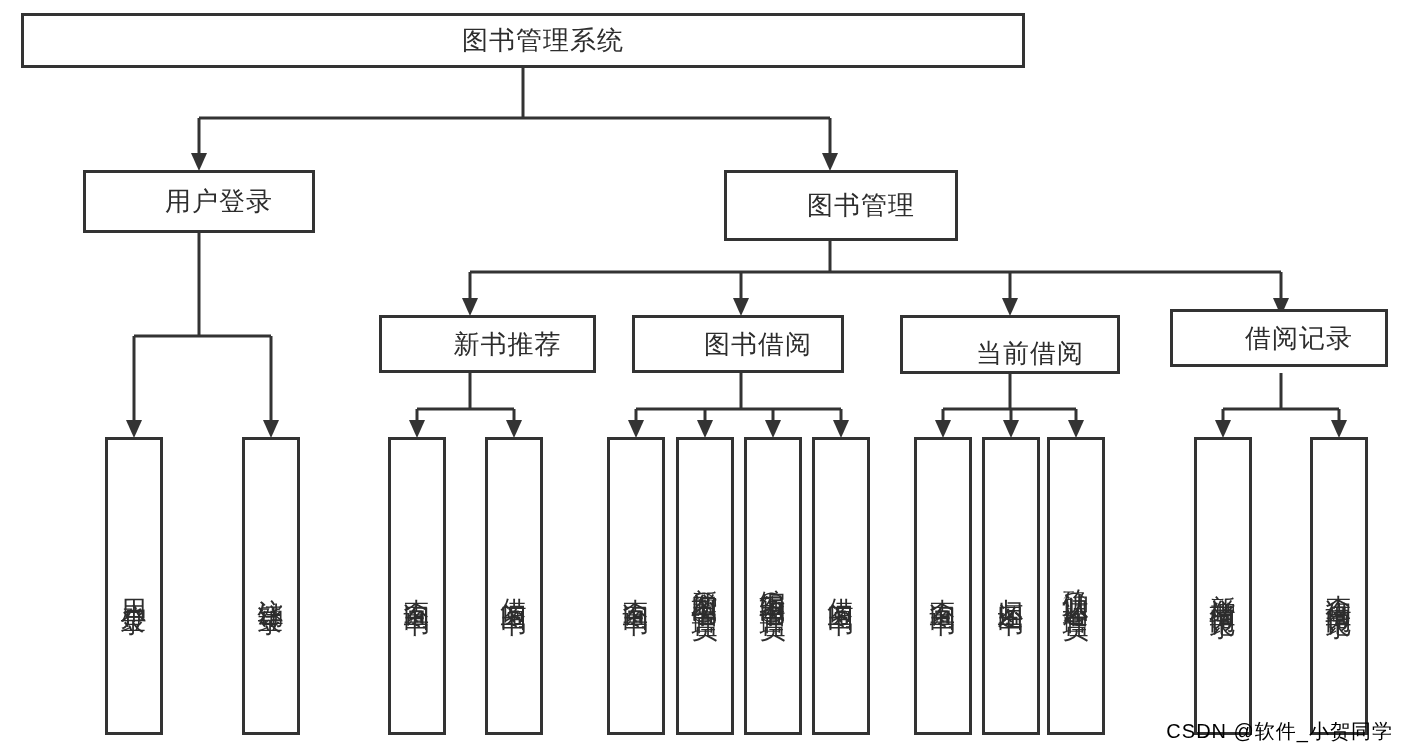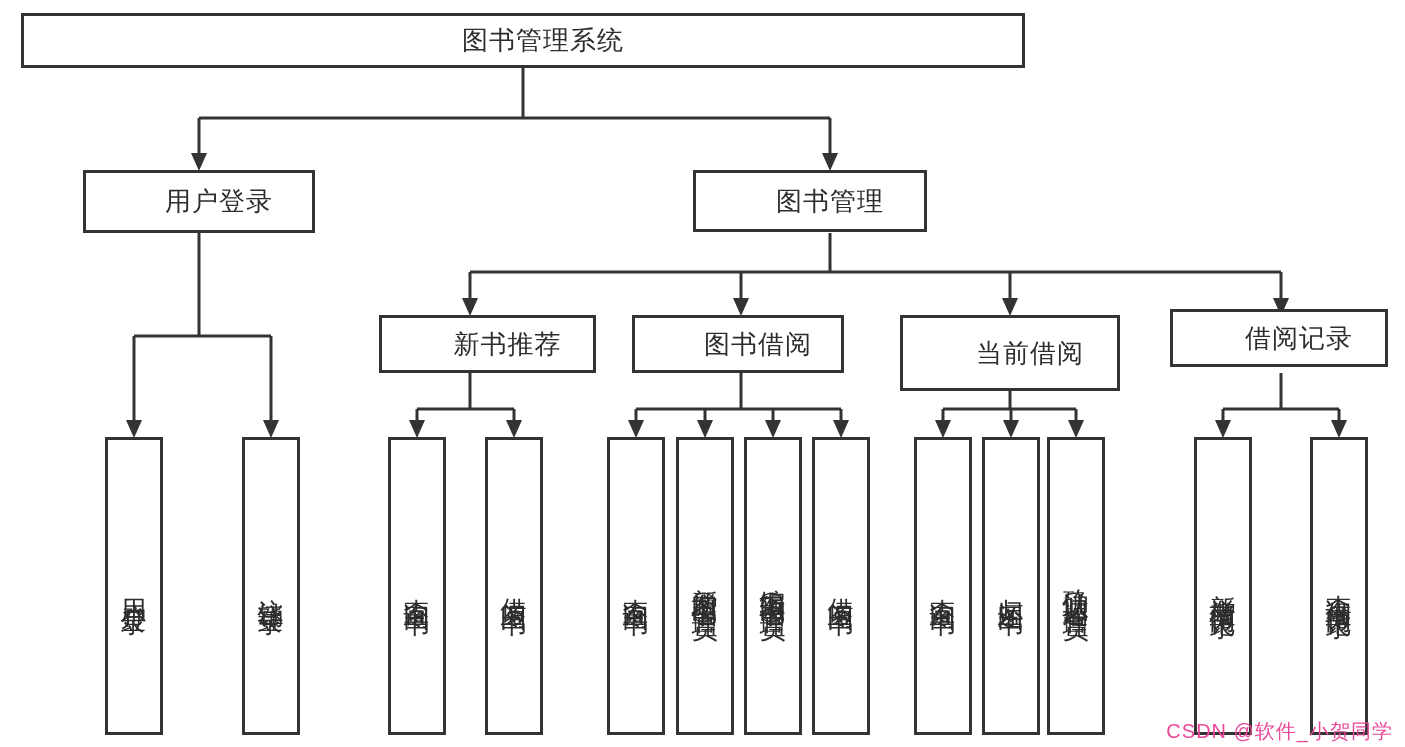--- a/index.html
+++ b/index.html
@@ -31,24 +31,24 @@
     font-size: 26px;
     letter-spacing: 4px;
     line-height: 1;
     color: #2d2d2d;
     white-space: nowrap;
   }
 
   
   #n-root      { left: 21px;  top: 13px;  width: 1004px; height: 55px; }
   #n-login     { left: 83px;  top: 170px; width: 232px;  height: 63px; }
-  #n-mgmt      { left: 693px; top: 170px; width: 234px;  height: 62px; }
+  #n-mgmt      { left: 724px; top: 170px; width: 234px;  height: 71px; }
   #n-newbook   { left: 364px; top: 315px; width: 217px;  height: 58px; margin-left: 15px; }
   #n-borrow    { left: 632px; top: 315px; width: 212px;  height: 58px; }
-  #n-current   { left: 900px; top: 315px; width: 220px;  height: 76px; }
+  #n-current   { left: 900px; top: 315px; width: 220px;  height: 59px; align-items: flex-end; }
   #n-records   { left: 1170px;top: 309px; width: 218px;  height: 58px; }
 
   #l-1  { left: 105px;  }
   #l-2  { left: 242px;  }
   #l-3  { left: 388px;  }
   #l-4  { left: 485px;  }
   #l-5  { left: 607px;  }
   #l-6  { left: 676px;  }
   #l-7  { left: 744px;  }
   #l-8  { left: 812px;  }
@@ -56,21 +56,21 @@
   #l-10 { left: 982px;  }
   #l-11 { left: 1047px; }
   #l-12 { left: 1194px; }
   #l-13 { left: 1310px; }
 
   .watermark {
     position: absolute;
     right: 12px;
     top: 718px;
     font-size: 20px;
-    color: #ec4899;
+    color: #000000;
     letter-spacing: 1px;
     white-space: nowrap;
   }
 </style>
 </head>
 <body>
 
 <div class="canvas">
 
   <svg class="wires" viewBox="0 0 1405 747" aria-hidden="true">

